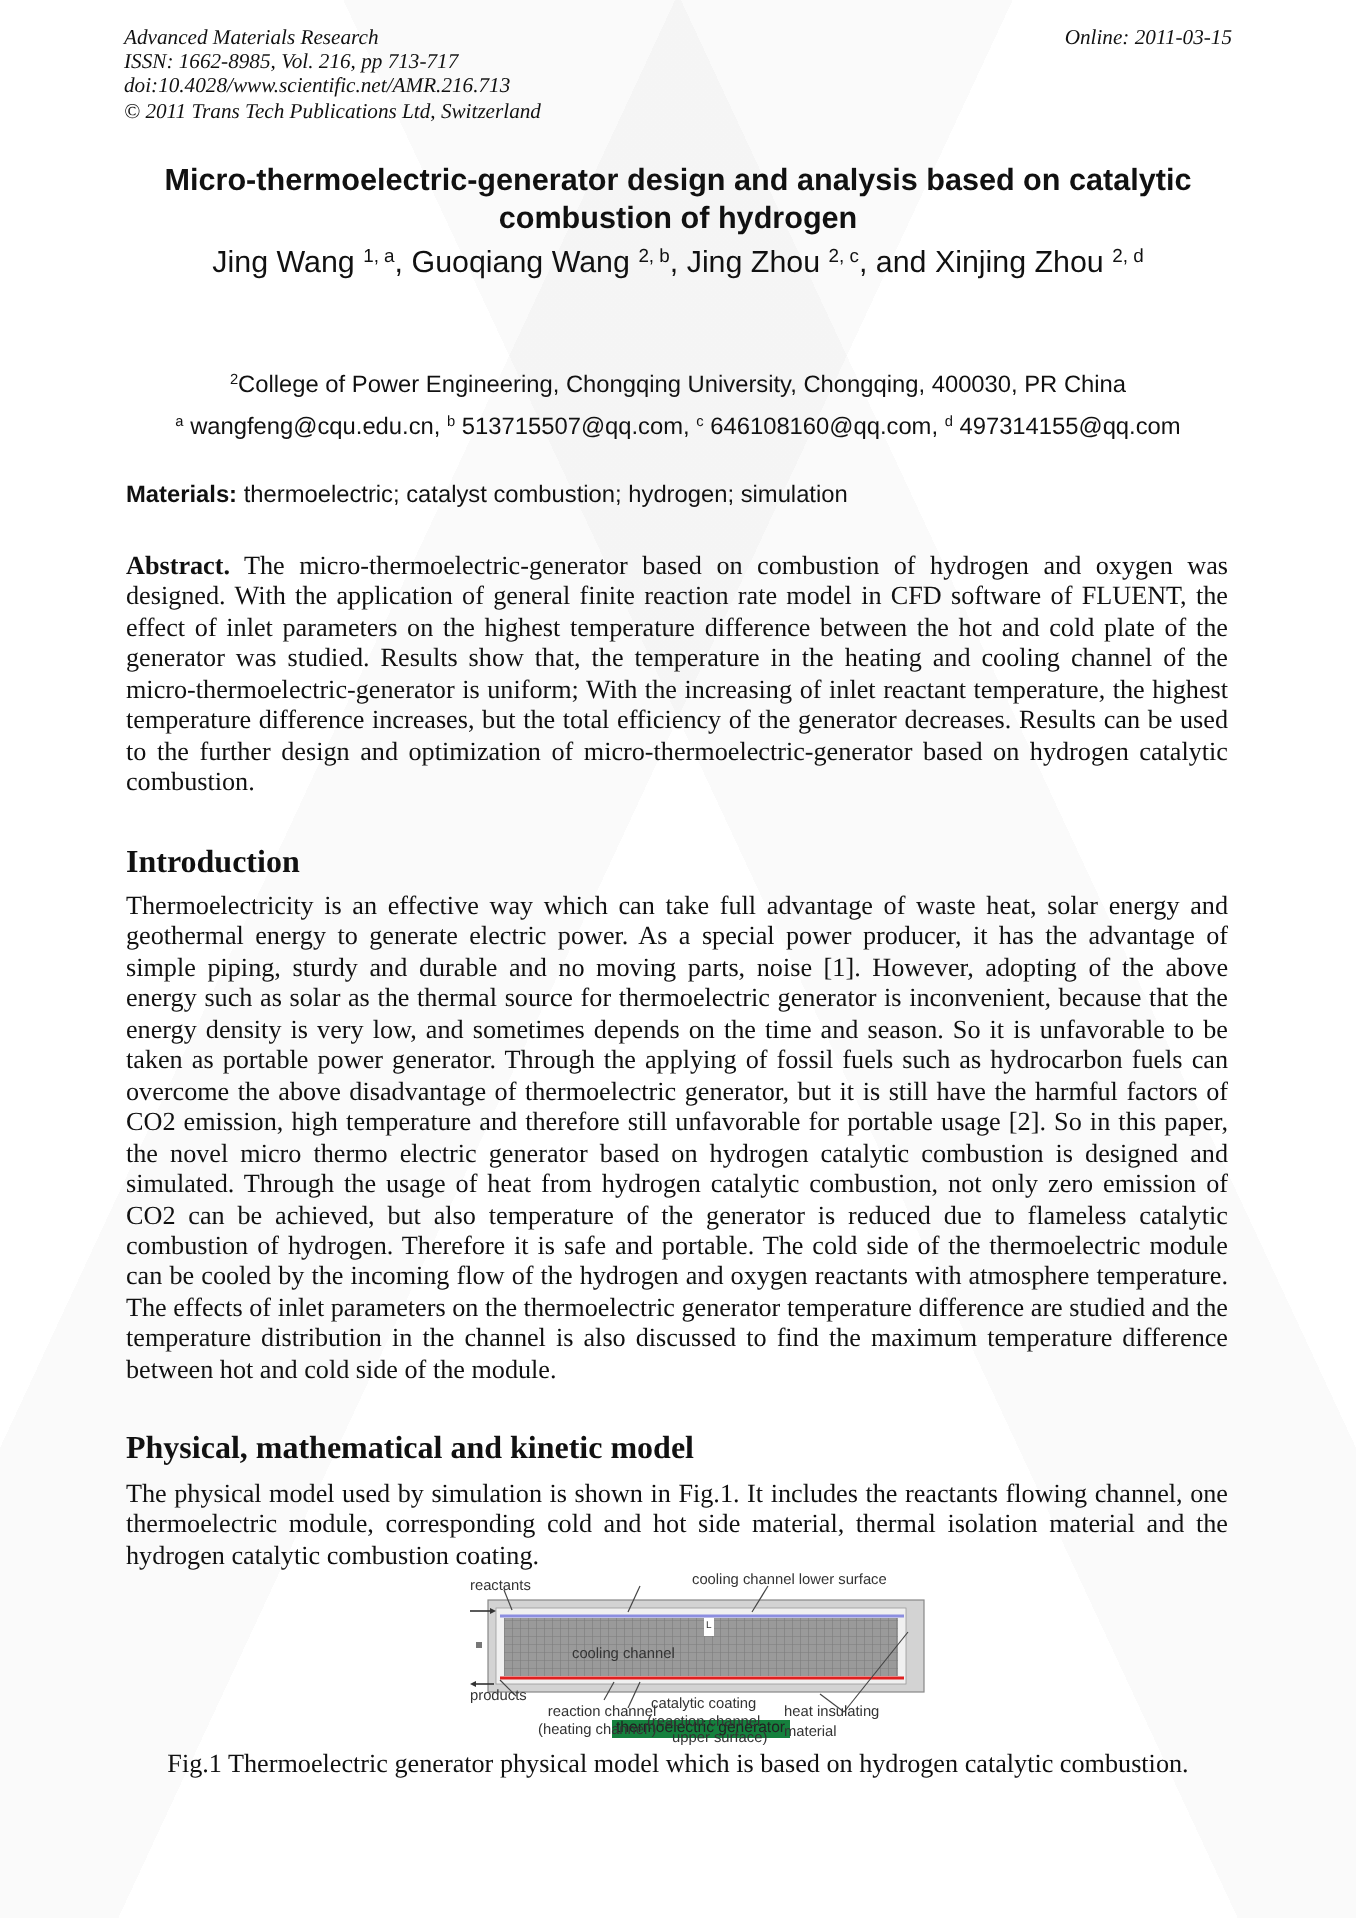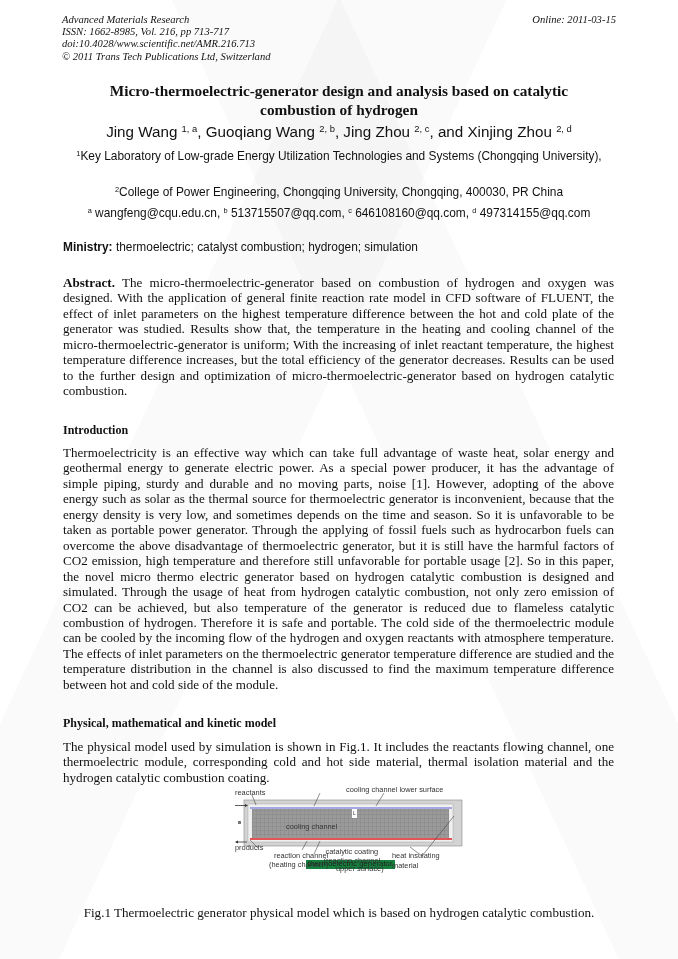--- a/index.html
+++ b/index.html
@@ -17,21 +17,21 @@
   .hdr-left {
     position:absolute; left:62px; top:14px;
     font-style:italic; font-size:10.6px; line-height:12.2px;
   }
   .hdr-right {
     position:absolute; right:62px; top:14px;
     font-style:italic; font-size:10.6px;
   }
   .title {
     position:absolute; left:40px; width:598px; top:81px;
-    text-align:center; font-family:Liberation Serif, serif;
+    text-align:center; font-family:Liberation Sans, sans-serif;
     font-weight:bold; font-size:15.3px; line-height:19px;
   }
   .authors {
     position:absolute; left:40px; width:598px; top:123px;
     text-align:center; font-family:"Liberation Sans", sans-serif; font-size:15.2px;
   }
   sup { font-size:0.62em; vertical-align:0.55em; line-height:0; }
   .aff {
     position:absolute; left:40px; width:598px;
     text-align:center; font-family:"Liberation Sans", sans-serif;
@@ -40,30 +40,30 @@
   .kw {
     position:absolute; left:63px; top:240px;
     font-family:"Liberation Sans", sans-serif; font-size:11.9px;
   }
   .kw b { font-weight:bold; }
   .para {
     position:absolute; left:63px; width:551px;
     font-size:13.1px; line-height:15.45px; text-align:justify;
   }
   .heading {
-    position:absolute; left:63px; font-weight:bold; font-size:12px;
+    position:absolute; left:63px; font-weight:bold; font-size:16px;
   }
   .fig {
     position:absolute; left:232px; top:786px; width:236px; height:86px;
     font-family:"Liberation Sans", sans-serif; font-size:7.4px; color:#333;
   }
   .fig .lbl { position:absolute; white-space:nowrap; line-height:8.5px; }
   .caption {
     position:absolute; left:40px; width:598px; top:874px;
-    text-align:center; font-size:13.1px;margin-top:31px;
+    text-align:center; font-size:13.1px;
   }
 </style>
 </head>
 <body>
 
 <div class="wm"></div>
 
 <div class="hdr-left">
   <div>Advanced Materials Research</div>
   <div>ISSN: 1662-8985, Vol. 216, pp 713-717</div>
@@ -79,31 +79,30 @@
 
 <div class="authors">
   <span>Jing Wang</span>
   <sup>1, a</sup><span>, </span><span>Guoqiang Wang</span>
   <sup>2, b</sup><span>, </span><span>Jing Zhou</span>
   <sup>2, c</sup><span>, and </span><span>Xinjing Zhou</span>
   <sup>2, d</sup>
 </div>
 
 <div class="aff" style="top:148px;">
-  <div><sup>1</sup><span>Key Laboratory of Low-grade Energy Utilization Technologies and Systems (Chongqing University),</span></div>
 </div>
 <div class="aff" style="top:184px;">
   <sup>2</sup><span>College of Power Engineering, Chongqing University, Chongqing, 400030, PR China</span>
 </div>
 <div class="aff" style="top:205px;">
   <sup>a</sup> <span>wangfeng@cqu.edu.cn</span>, <sup>b</sup> <span>513715507@qq.com</span>, <sup>c</sup> <span>646108160@qq.com</span>, <sup>d</sup> <span>497314155@qq.com</span>
 </div>
 
 <div class="kw">
-  <b>Ministry:</b> <span>thermoelectric; catalyst combustion; hydrogen; simulation</span>
+  <b>Materials:</b> <span>thermoelectric; catalyst combustion; hydrogen; simulation</span>
 </div>
 
 <div class="para" style="top:275px;">
   <b>Abstract.</b> <span>The micro-thermoelectric-generator based on combustion of hydrogen and oxygen was designed. With the application of general finite reaction rate model in CFD software of FLUENT, the effect of inlet parameters on the highest temperature difference between the hot and cold plate of the generator was studied. Results show that, the temperature in the heating and cooling channel of the micro-thermoelectric-generator is uniform; With the increasing of inlet reactant temperature, the highest temperature difference increases, but the total efficiency of the generator decreases. Results can be used to the further design and optimization of micro-thermoelectric-generator based on hydrogen catalytic combustion.</span>
 </div>
 
 <div class="heading" style="top:423px;">Introduction</div>
 <div class="para" style="top:445px;">Thermoelectricity is an effective way which can take full advantage of  waste heat, solar energy and geothermal energy to generate electric power. As a special power producer, it has the advantage of simple piping, sturdy and durable and no moving parts, noise [1]. However, adopting of the above energy such as solar as the thermal source for thermoelectric generator is inconvenient, because that the energy density is very low, and sometimes depends on the time and season. So it is unfavorable to be taken as portable power generator. Through the applying of fossil fuels such as hydrocarbon fuels can overcome the above disadvantage of thermoelectric generator, but it is still have the harmful factors of CO2 emission, high temperature and therefore still unfavorable for portable usage [2]. So in this paper, the novel micro thermo electric generator based on hydrogen catalytic combustion is designed and simulated. Through the usage of heat from hydrogen catalytic combustion, not only zero emission of CO2 can be achieved, but also temperature of the generator is reduced due to flameless catalytic combustion of hydrogen. Therefore it is safe and portable. The cold side of the thermoelectric module can be cooled by the incoming flow of the hydrogen and oxygen reactants with atmosphere temperature. The effects of inlet parameters on the thermoelectric generator temperature difference are studied and the temperature distribution in the channel is also discussed to find the maximum temperature difference between hot and cold side of the module.</div>
 
 <div class="heading" style="top:716px;">Physical, mathematical and kinetic model</div>

